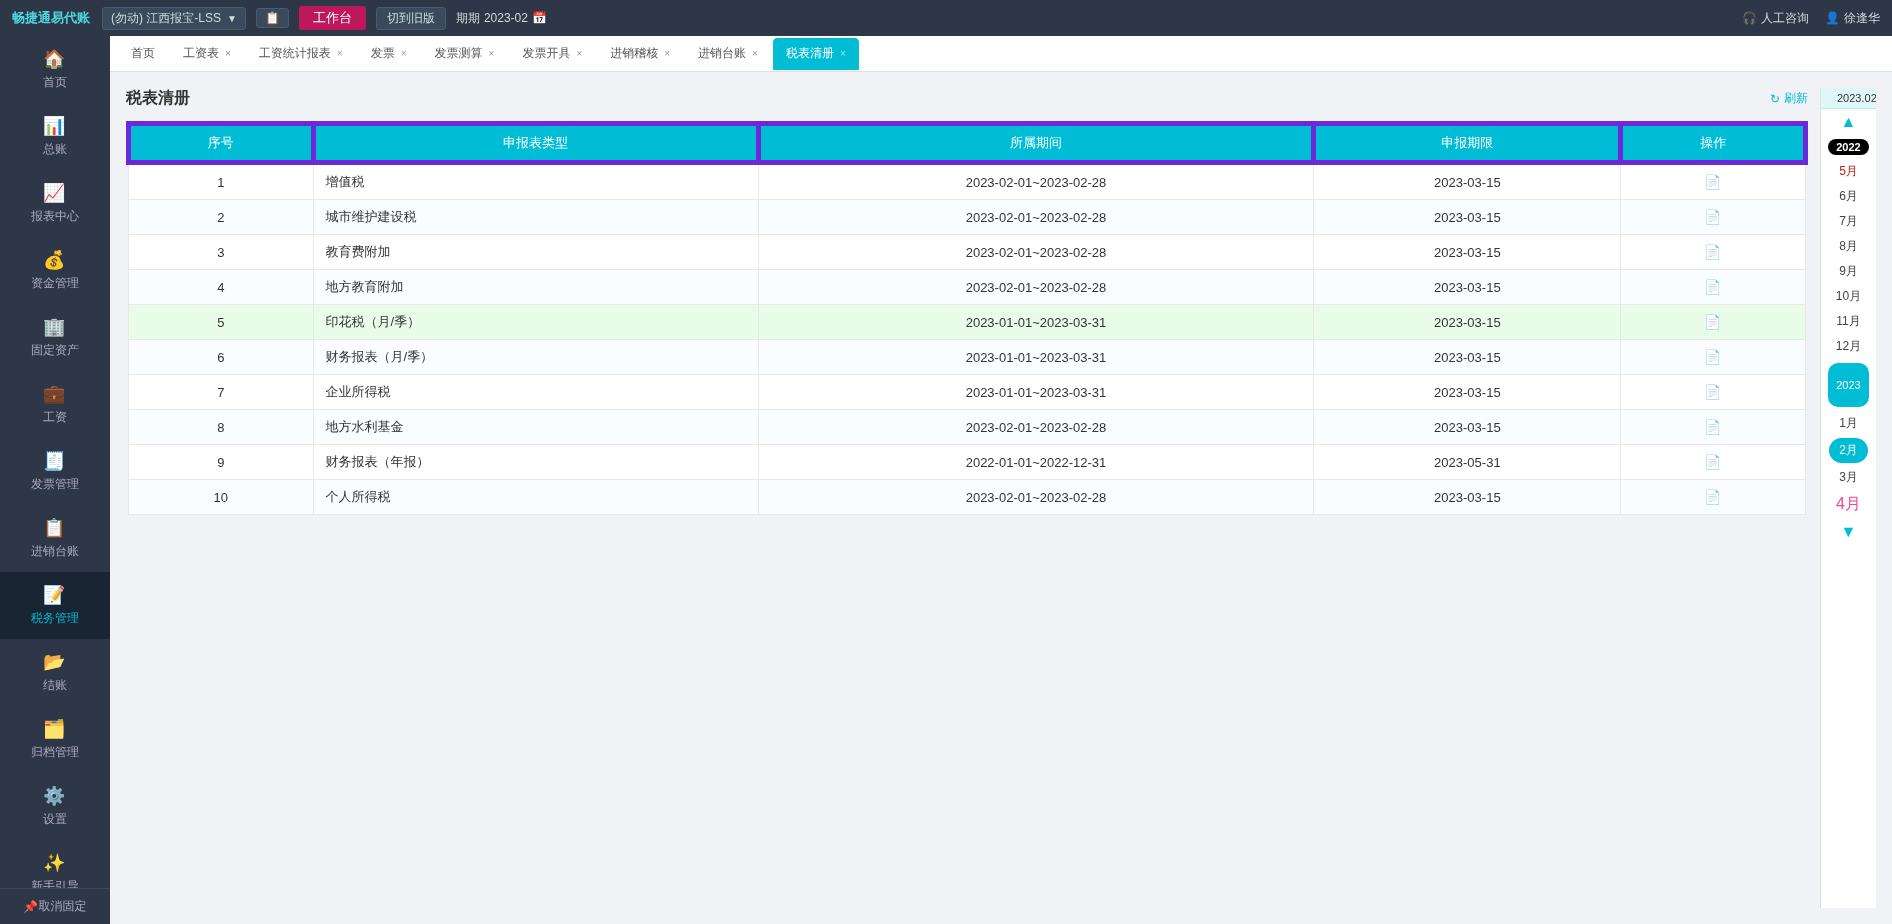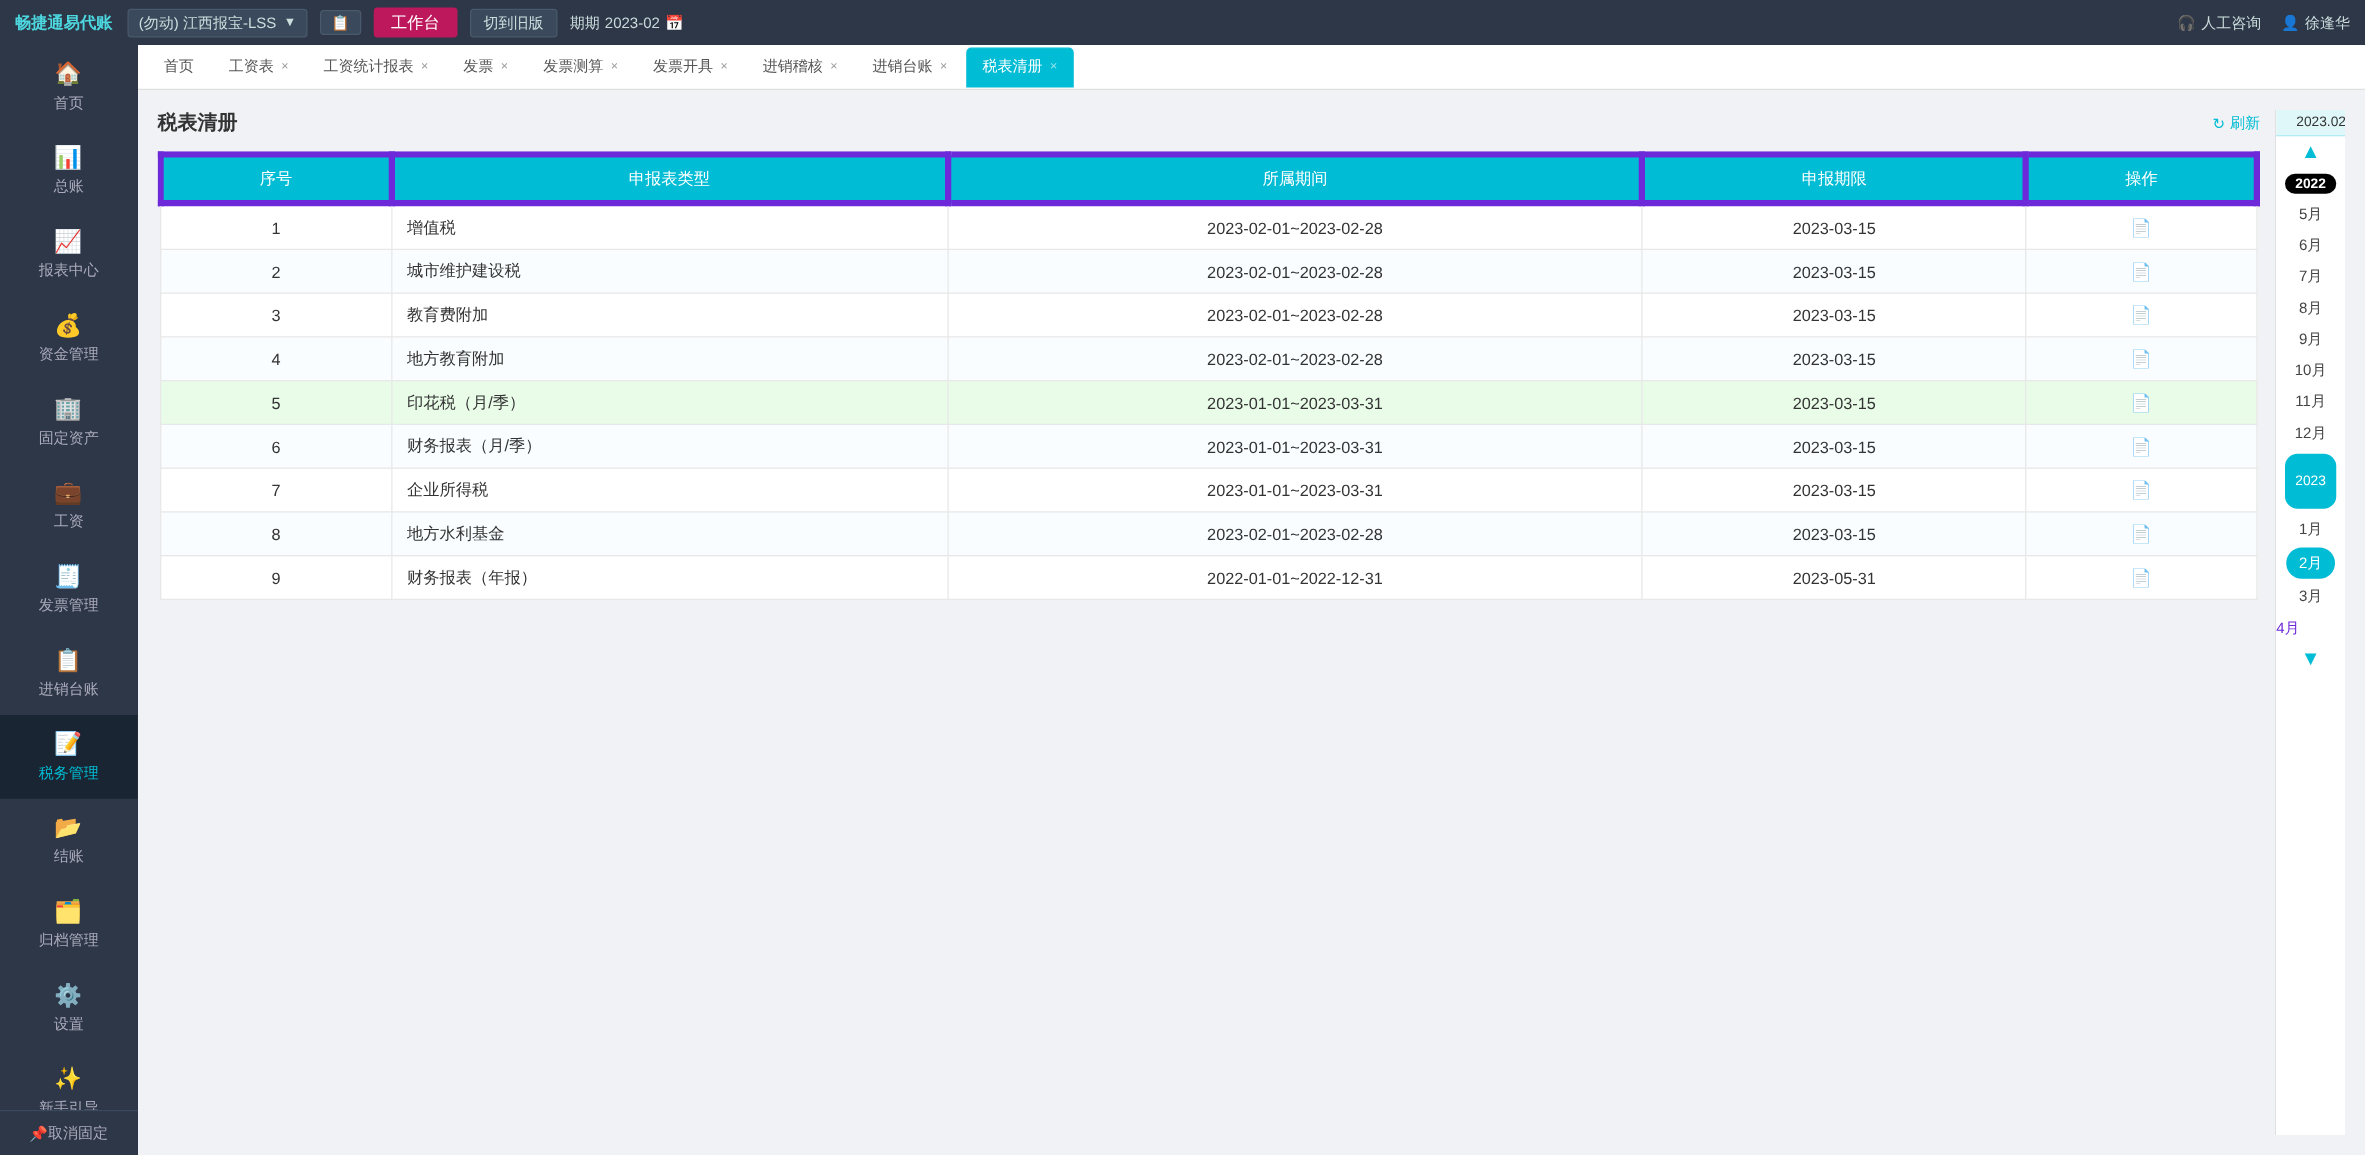--- a/index.html
+++ b/index.html
@@ -480,43 +480,50 @@
     <td>2023-03-15</td>
     <td><span class="table-action-icon">📄</span></td>
   </tr>
                 <tr>
     <td>9</td>
     <td>财务报表（年报）</td>
     <td>2022-01-01~2022-12-31</td>
     <td>2023-05-31</td>
     <td><span class="table-action-icon">📄</span></td>
   </tr>
+                <tr>
+    <td>10</td>
+    <td>个人所得税</td>
+    <td>2023-02-01~2023-02-28</td>
+    <td>2023-03-15</td>
+    <td><span class="table-action-icon">📄</span></td>
+  </tr>
               </tbody>
           </table>
         </div>
       </div>
 
       <div class="right-panel">
         <div class="right-panel-header">2023.02</div>
         <div style="color:#00bcd4;font-size:16px;cursor:pointer;padding:4px;">▲</div>
         <div id="right-panel-months" style="width:100%;display:flex;flex-direction:column;align-items:center;">
             <div style="background: #000000; color: white; font-size: 11px; padding: 2px 8px; border-radius: 10px; margin: 4px auto; cursor: pointer; text-align: left; font-weight: bold;">2022</div>
-            <div style="padding: 4px 0px; cursor: pointer; text-align: center; width: 100%; font-size: 12px; color: #404040;">5月</div>
+            <div style="padding: 4px 0px; cursor: pointer; text-align: center; width: 100%; font-size: 12px; color: #b91c1c;">5月</div>
             <div style="padding: 4px 0px; cursor: pointer; text-align: center; width: 100%; font-size: 12px; color: rgb(68, 68, 68);">6月</div>
             <div style="padding: 4px 0px; cursor: pointer; text-align: center; width: 100%; font-size: 12px; color: rgb(68, 68, 68);">7月</div>
             <div style="padding: 4px 0px; cursor: pointer; text-align: center; width: 100%; font-size: 12px; color: rgb(68, 68, 68);">8月</div>
             <div style="padding: 4px 0px; cursor: pointer; text-align: center; width: 100%; font-size: 12px; color: rgb(68, 68, 68);">9月</div>
             <div style="padding: 4px 0px; cursor: pointer; text-align: center; width: 100%; font-size: 12px; color: rgb(68, 68, 68);">10月</div>
             <div style="padding: 4px 0px; cursor: pointer; text-align: center; width: 100%; font-size: 12px; color: rgb(68, 68, 68);">11月</div>
             <div style="padding: 4px 0px; cursor: pointer; text-align: center; width: 100%; font-size: 12px; color: rgb(68, 68, 68);">12月</div>
             <div style="background: rgb(0, 188, 212); color: white; font-size: 11px; padding: 16px 8px; border-radius: 10px; margin: 4px auto; cursor: pointer; text-align: center;">2023</div>
             <div style="padding: 4px 0px; cursor: pointer; text-align: center; width: 100%; font-size: 12px; color: rgb(68, 68, 68);">1月</div>
             <div style="background: rgb(0, 188, 212); color: white; border-radius: 14px; margin: 2px 8px; padding: 4px 0px; cursor: pointer; text-align: center; width: calc(100% - 16px); font-size: 12px;">2月</div>
             <div style="padding: 4px 0px; cursor: pointer; text-align: center; width: 100%; font-size: 12px; color: rgb(68, 68, 68);">3月</div>
-            <div style="padding: 4px 0px; cursor: pointer; width: 100%; font-size: 12px; color: #6d28d9;">4月</div>
+            <div style="padding: 4px 0px; cursor: pointer; text-align: center; width: 100%; font-size: 16px; color: #ec4899;">4月</div>
           </div>
         <div style="color:#00bcd4;font-size:16px;cursor:pointer;padding:4px;">▼</div>
       </div>
 
     </div>
   </div>
 </div>
 
 <div class="sidebar-footer">
   <span>📌</span>

